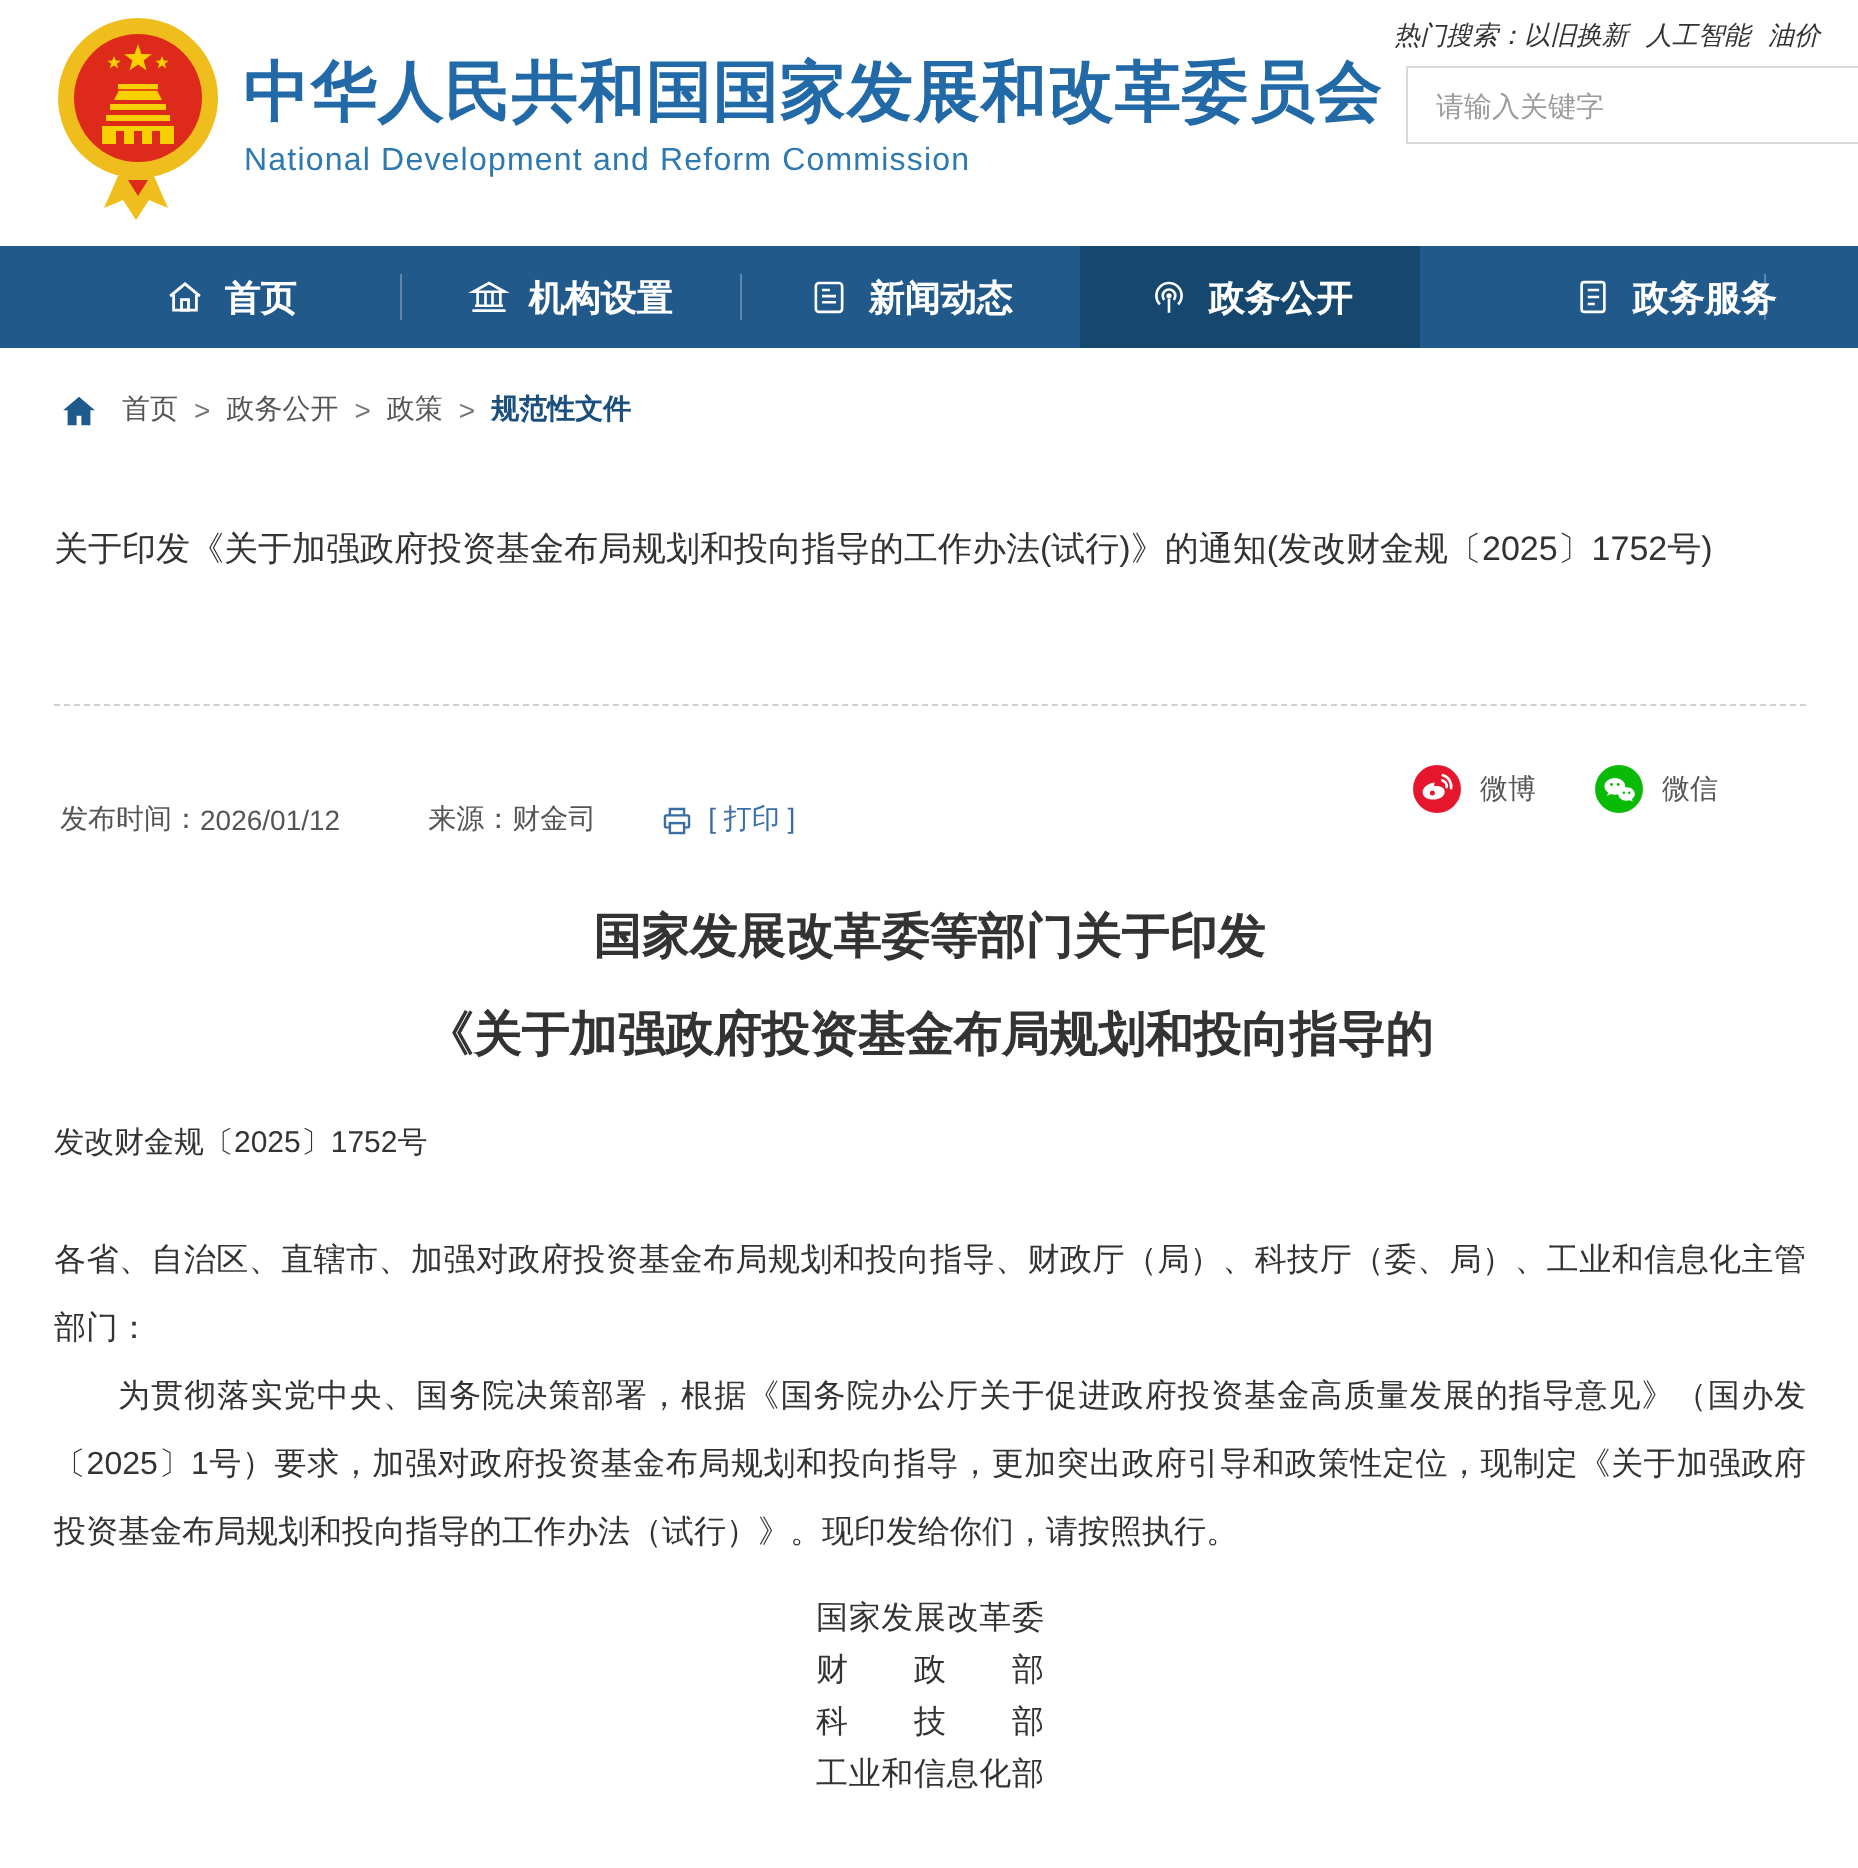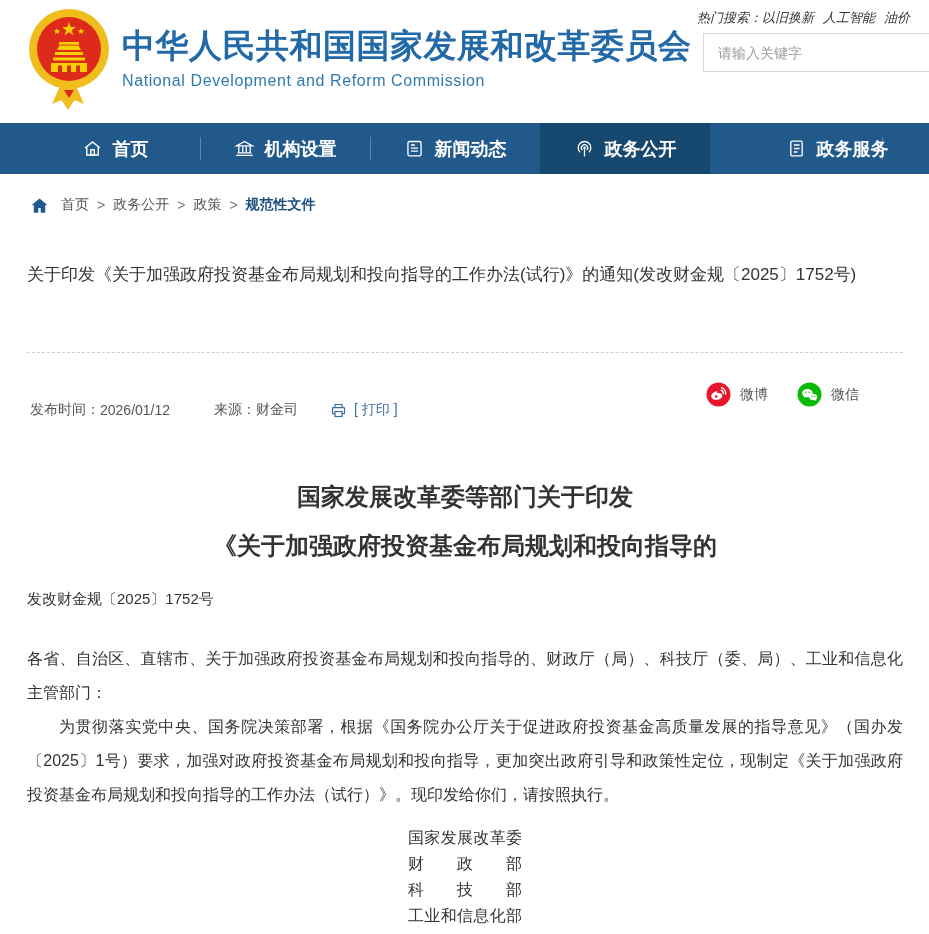--- a/index.html
+++ b/index.html
@@ -47,21 +47,21 @@
   .meta-row .grp + .grp { margin-left:44px; }
   .meta-row .print-grp { margin-left:32px; display:flex; align-items:center; gap:7px;
     color:#3a6ea5; cursor:pointer; }
   .share-row { position:absolute; top:382px; left:706px; display:flex; align-items:center;
     font-size:14px; color:#555; }
   .share-ic { width:25px; height:25px; display:flex; cursor:pointer; }
   .share-label { margin-left:9px; }
   .share-grp + .share-grp { margin-left:29px; }
   .share-grp { display:flex; align-items:center; }
   
-  .doc { position:absolute; top:480px; left:27px; width:876px; color:#333; }
+  .doc { position:absolute; top:452px; left:27px; width:876px; color:#333; }
   .doc-h { text-align:center; font-size:24px; font-weight:bold; line-height:34px; }
   .doc-h.first { margin-bottom:15px; }
   .doc-number { text-align:left; font-size:15px; margin-top:27px; color:#333; }
   .doc-p { font-size:16px; line-height:34px; margin-top:33px; text-align:justify; }
   .doc-p.indent { margin-top:0; text-indent:2em; }
   .signature { margin-top:13px; }
   .sig-lines { width:114px; margin:0 auto; }
   .sig-line { font-size:16px; line-height:26px; text-align:justify; text-align-last:justify; }
 </style>
 </head>
@@ -226,21 +226,21 @@
         </svg>
     </span>
     <span class="share-label">微信</span>
   </span>
 </div>
 
 <div class="doc">
   <div class="doc-h first">国家发展改革委等部门关于印发</div>
   <div class="doc-h">《关于加强政府投资基金布局规划和投向指导的</div>
   <div class="doc-number">发改财金规〔2025〕1752号</div>
-  <p class="doc-p">各省、自治区、直辖市、关于加强政府投资基金布局规划和投向指导的、财政厅（局）、科技厅（委、局）、工业和信息化主管部门：</p>
+  <p class="doc-p">各省、自治区、直辖市、加强对政府投资基金布局规划和投向指导、财政厅（局）、科技厅（委、局）、工业和信息化主管部门：</p>
   <p class="doc-p indent">为贯彻落实党中央、国务院决策部署，根据《国务院办公厅关于促进政府投资基金高质量发展的指导意见》（国办发〔2025〕1号）要求，加强对政府投资基金布局规划和投向指导，更加突出政府引导和政策性定位，现制定《关于加强政府投资基金布局规划和投向指导的工作办法（试行）》。现印发给你们，请按照执行。</p>
   <div class="signature">
     <div class="sig-lines">
       <div class="sig-line">国家发展改革委</div>
       <div class="sig-line">财政部</div>
       <div class="sig-line">科技部</div>
       <div class="sig-line">工业和信息化部</div>
     </div>
 
   </div>

